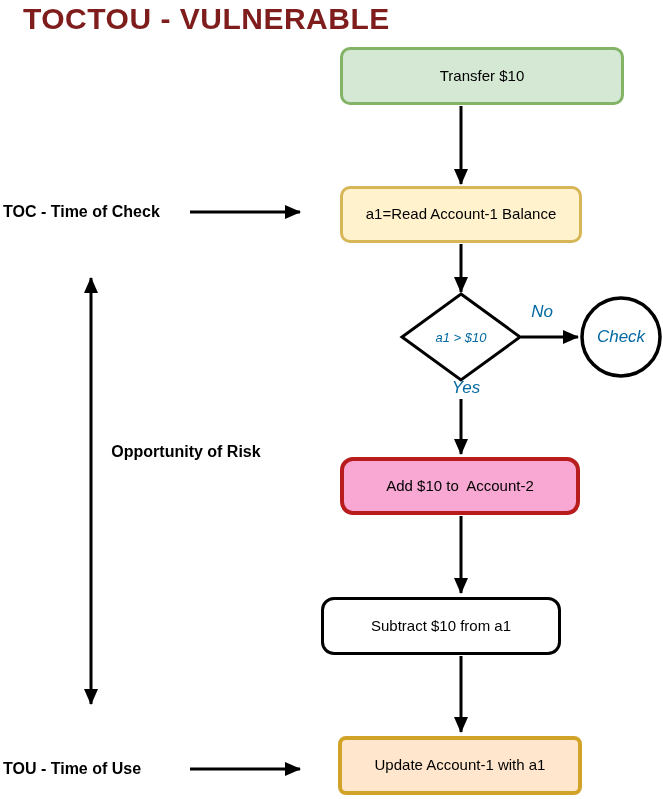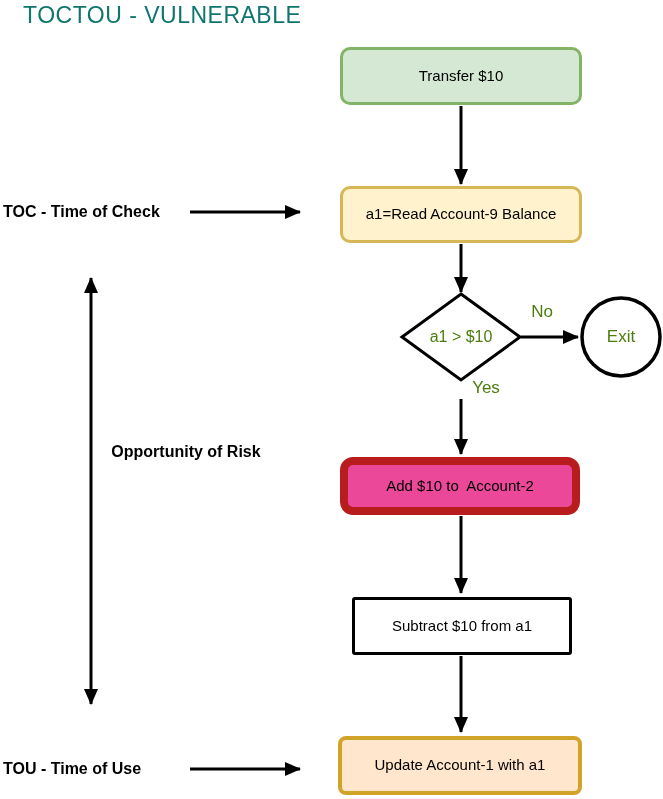--- a/index.html
+++ b/index.html
@@ -19,62 +19,62 @@
     position: absolute;
     left: 0;
     top: 0;
     width: 663px;
     height: 799px;
   }
   .title {
     position: absolute;
     left: 23px;
     top: 2px;
-    font-size: 23px;
-    font-weight: normal;
-    color: #0f766e;
+    font-size: 30px;
+    font-weight: bold;
+    color: #7f1d1d;
     letter-spacing: 0.5px;
     white-space: nowrap;
   }
   .node {
     position: absolute;
     box-sizing: border-box;
     display: flex;
     flex-direction: column;
     align-items: center;
     justify-content: center;
     text-align: center;
     font-size: 15px;
     color: #000;
     line-height: 1.35;
     white-space: pre-wrap;
   }
   .node-start {
-    left: 340px; top: 47px; width: 242px; height: 58px;
+    left: 340px; top: 47px; width: 284px; height: 58px;
     background: #d5e8d4;
     border: 3px solid #82b366;
     border-radius: 10px;
   }
   .node-check {
     left: 340px; top: 186px; width: 242px; height: 57px;
     background: #fff2cc;
     border: 3px solid #d6b656;
     border-radius: 10px;
   }
   .node-plain1 {
     left: 340px; top: 457px; width: 240px; height: 58px;
-    background: #ec4899;
-    border: 8px solid #b91c1c;
+    background: #f9a8d4;
+    border: 4px solid #b91c1c;
     border-radius: 13px;
   }
   .node-plain2 {
-    left: 352px; top: 597px; width: 220px; height: 58px;
+    left: 321px; top: 597px; width: 240px; height: 58px;
     background: #ffffff;
     border: 3px solid #000000;
-    border-radius: 3px;
+    border-radius: 13px;
   }
   .node-use {
     left: 338px; top: 736px; width: 244px; height: 59px;
     background: #ffe6cc;
     border: 4px solid #d2a329;
     border-radius: 8px;
   }
   .side-label {
     position: absolute;
     font-size: 16px;
@@ -85,27 +85,28 @@
   .lbl-toc { left: 3px; top: 203px; }
   .lbl-tou { left: 3px; top: 760px; }
   .lbl-risk {
     left: 186px; top: 452px;
     transform: translate(-50%, -50%);
   }
   .edge-label {
     position: absolute;
     font-size: 17px;
     font-weight: normal;
-    color: #4d7c0f;
+    color: #0369a1;
     transform: translate(-50%, -50%);
     white-space: nowrap;
+    font-style: italic;
   }
   .lbl-no  { left: 542px; top: 312px; }
-  .lbl-yes { left: 486px; top: 388px; }
-  .lbl-decision { left: 461px; top: 337px; font-size: 16px; }
+  .lbl-yes { left: 466px; top: 388px; }
+  .lbl-decision { left: 461px; top: 337px; font-size: 13px; }
   .lbl-exit { left: 621px; top: 337px; }
 </style>
 </head>
 <body>
 
 <div id="canvas">
 
   <svg id="edges" viewBox="0 0 663 799" xmlns="http://www.w3.org/2000/svg">
     <defs>
       <marker id="ah" markerUnits="userSpaceOnUse" markerWidth="18" markerHeight="16" refX="15" refY="7" orient="auto-start-reverse">
@@ -130,37 +131,37 @@
     <circle cx="621" cy="337" r="39" fill="#ffffff" stroke="#000000" stroke-width="3.5"></circle>
   </svg>
 
   <div class="title">TOCTOU - VULNERABLE</div>
 
   <div class="node node-start">
     <div>Transfer $10</div>
   </div>
 
   <div class="node node-check">
-    <div>a1=Read Account-9 Balance</div>
+    <div>a1=Read Account-1 Balance</div>
   </div>
 
   <div class="node node-plain1">
     <div>Add $10 to  Account-2</div>
   </div>
 
   <div class="node node-plain2">
     <div>Subtract $10 from a1</div>
   </div>
 
   <div class="node node-use">
     <div>Update Account-1 with a1</div>
   </div>
 
   <div class="edge-label lbl-decision">a1 &gt; $10</div>
-  <div class="edge-label lbl-exit">Exit</div>
+  <div class="edge-label lbl-exit">Check</div>
   <div class="edge-label lbl-no">No</div>
   <div class="edge-label lbl-yes">Yes</div>
 
   <div class="side-label lbl-toc">TOC - Time of Check</div>
   <div class="side-label lbl-risk">Opportunity of Risk</div>
   <div class="side-label lbl-tou">TOU - Time of Use</div>
 
 </div>
 
 </body></html>

